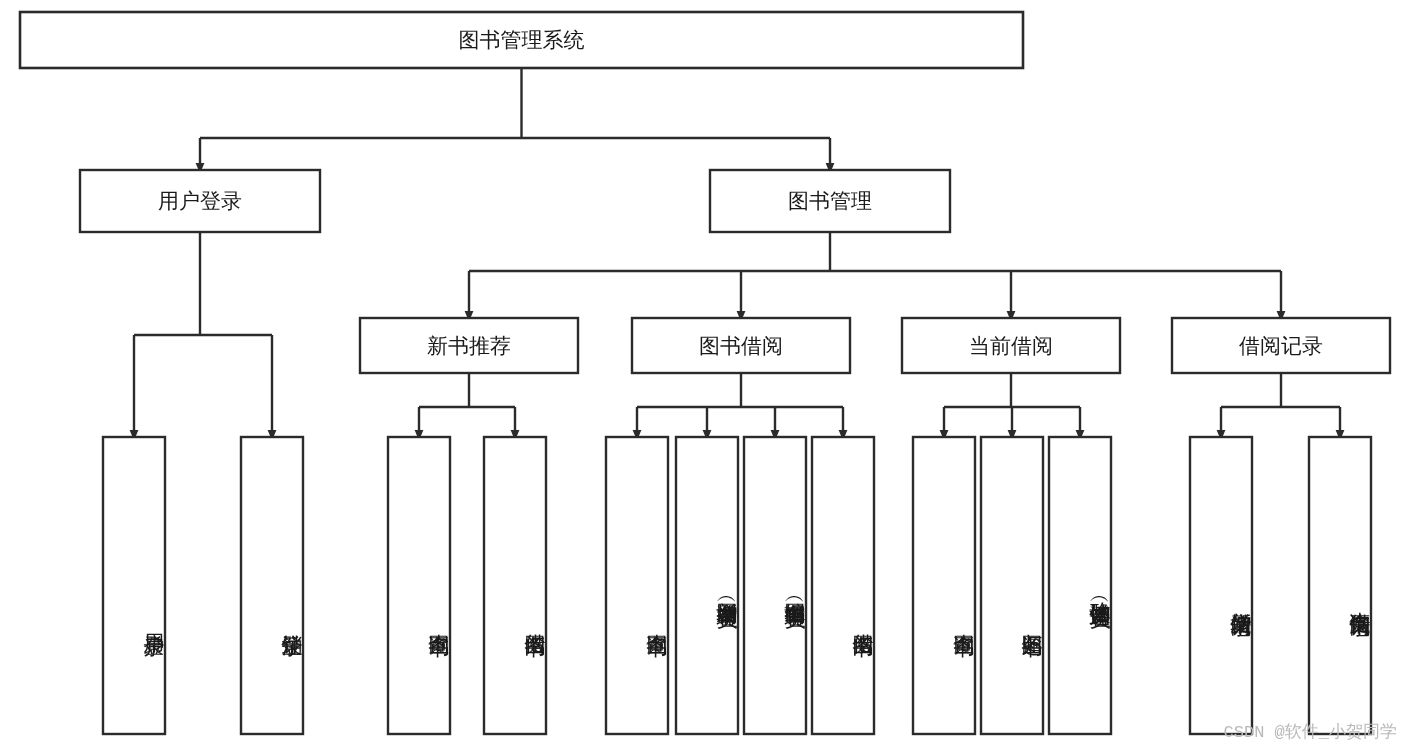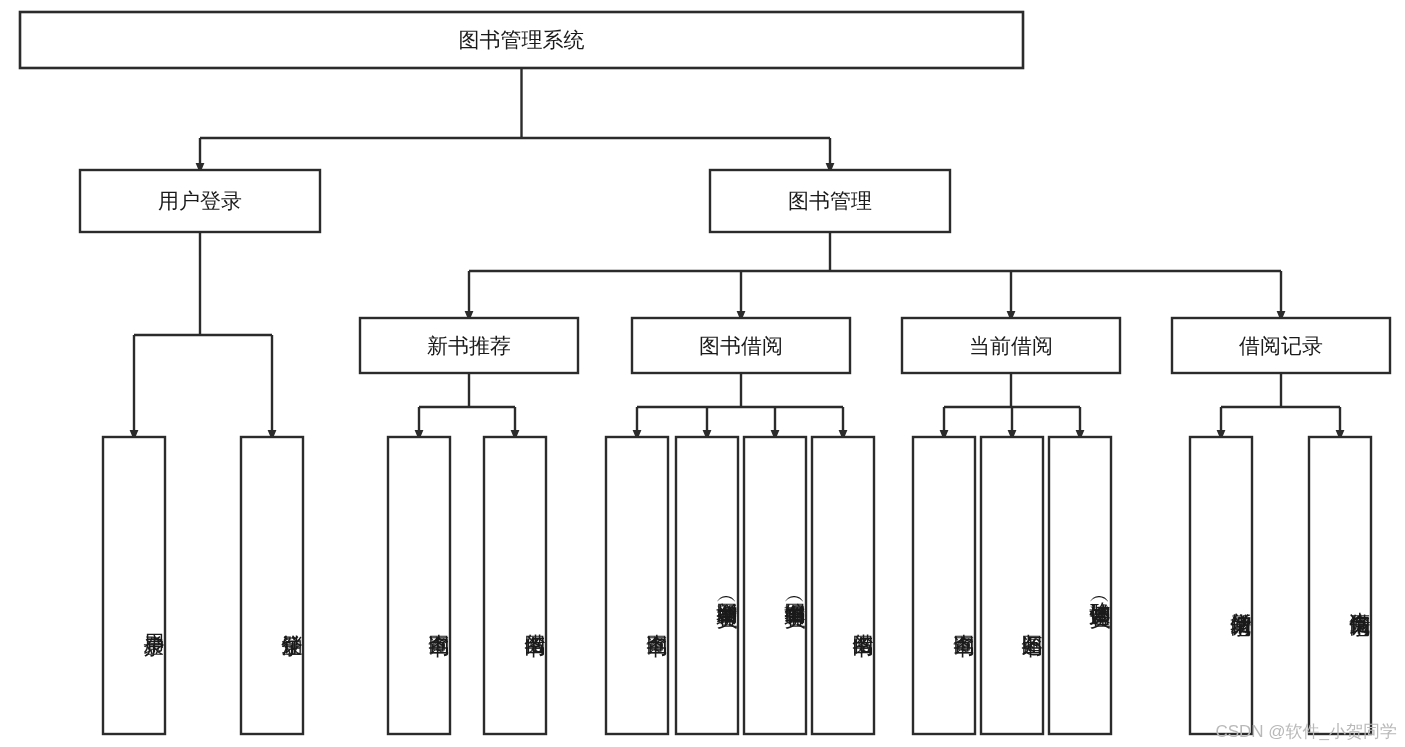--- a/index.html
+++ b/index.html
@@ -65,21 +65,21 @@
     line-height: 1.05;
     color: #1a1a1a;
     letter-spacing: 1px;
     white-space: nowrap;
     pointer-events: none;
   }
   .watermark {
     position: absolute;
     right: 8px;
     bottom: 4px;
-    font-family: Liberation Sans, sans-serif;
+    font-family: Liberation Mono, monospace;
     font-size: 17px;
     color: #b9b9b9;
     white-space: nowrap;
     user-select: none;
   }
 </style>
 </head>
 <body>
 
 <div id="diagram-root">

